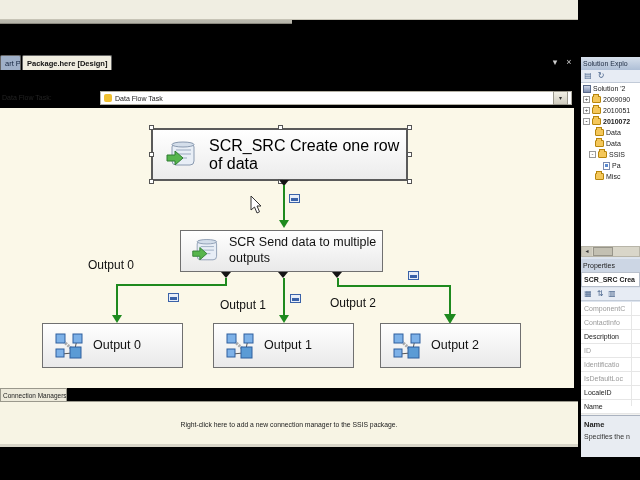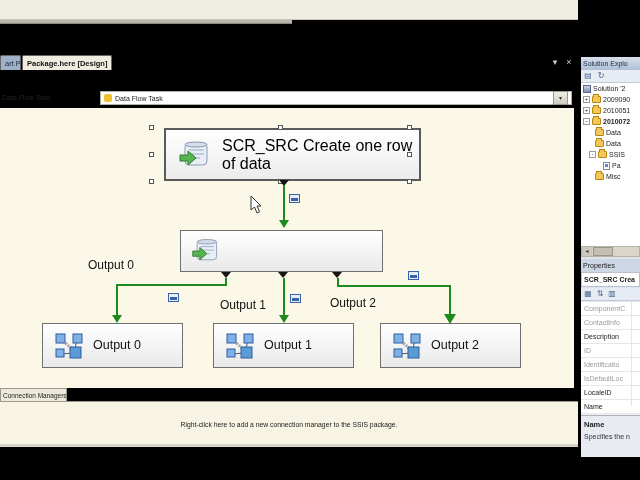--- a/index.html
+++ b/index.html
@@ -46,21 +46,21 @@
   .taskcombo .spacer{flex:1;}
   .dropbtn{width:13px;height:12px;background:linear-gradient(#f2f0e6,#cfccbf);border:1px solid #9a988c;
            font-size:6px;line-height:12px;text-align:center;color:#333;flex:0 0 auto;}
 
   
   .canvas{left:0;top:108px;width:574px;height:280px;background:#fbf8e8;}
   .node{position:absolute;border:1px solid #707070;background:linear-gradient(#ffffff,#e9e9e9);
         display:flex;align-items:center;box-sizing:border-box;}
   .node .lbl{font-size:12.5px;color:#111;line-height:1.25;}
   .selwrap{position:absolute;}
-  .selbox{position:absolute;left:15px;top:3px;border:2px solid #5a5a5a;background:linear-gradient(#ffffff,#ececec);
+  .selbox{position:absolute;left:2px;top:3px;border:2px solid #5a5a5a;background:linear-gradient(#ffffff,#ececec);
           display:flex;align-items:center;box-sizing:border-box;}
   .handle{position:absolute;width:5px;height:5px;background:#fff;border:1px solid #555;box-sizing:border-box;}
   .pin{position:absolute;width:0;height:0;border-left:5px solid transparent;border-right:5px solid transparent;
        border-top:6px solid #151515;}
   .gline{position:absolute;background:#1e8a1e;}
   .garrow{position:absolute;width:0;height:0;border-left:5px solid transparent;border-right:5px solid transparent;
           border-top:8px solid #1e8a1e;}
   .pathlbl{position:absolute;font-size:12px;color:#111;white-space:nowrap;}
   .viewer{position:absolute;width:11px;height:9px;border:1px solid #3a62a8;background:#e8eef8;box-sizing:border-box;}
   .viewer::after{content:"";position:absolute;left:1px;top:3px;width:7px;height:3px;background:#3a62a8;}
@@ -215,20 +215,21 @@
 
     <div class="node" style="left:180px;top:122px;width:203px;height:42px;">
       <svg width="30" height="26" viewBox="0 0 34 28" style="margin-left:10px;flex:0 0 auto;">
         <rect x="7" y="2" width="22" height="22" rx="4" fill="#e8eef6" stroke="#8a9ab0"></rect>
         <ellipse cx="18" cy="3.5" rx="11" ry="2.5" fill="#d4deea" stroke="#8a9ab0"></ellipse>
         <line x1="11" y1="9" x2="26" y2="9" stroke="#9aaabf"></line>
         <line x1="11" y1="13" x2="26" y2="13" stroke="#9aaabf"></line>
         <line x1="11" y1="17" x2="22" y2="17" stroke="#9aaabf"></line>
         <polygon points="2,14 10,14 10,10 18,17 10,24 10,20 2,20" fill="#56b54c" stroke="#2e7d32"></polygon>
       </svg>
+      <div class="lbl" style="margin-left:8px;margin-right:4px;">SCR Send data to multiple outputs</div>
     </div>
     <div class="pin" style="left:221px;top:164px;"></div>
     <div class="pin" style="left:278px;top:164px;"></div>
     <div class="pin" style="left:332px;top:164px;"></div>
 
     <div class="gline" style="left:225px;top:170px;width:2px;height:8px;"></div>
     <div class="gline" style="left:116px;top:176px;width:111px;height:2px;"></div>
     <div class="gline" style="left:116px;top:176px;width:2px;height:32px;"></div>
     <div class="garrow" style="left:112px;top:207px;"></div>
     <div class="pathlbl" style="left:88px;top:150px;">Output 0</div>

